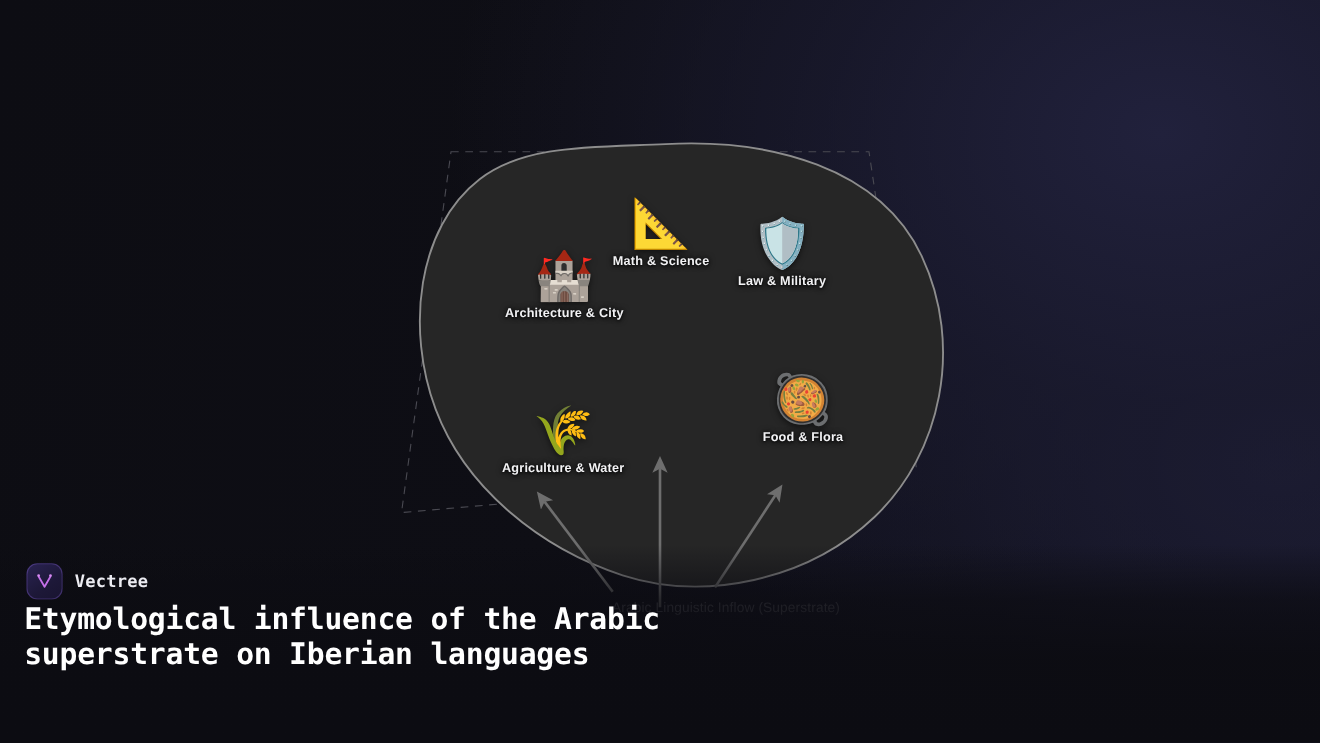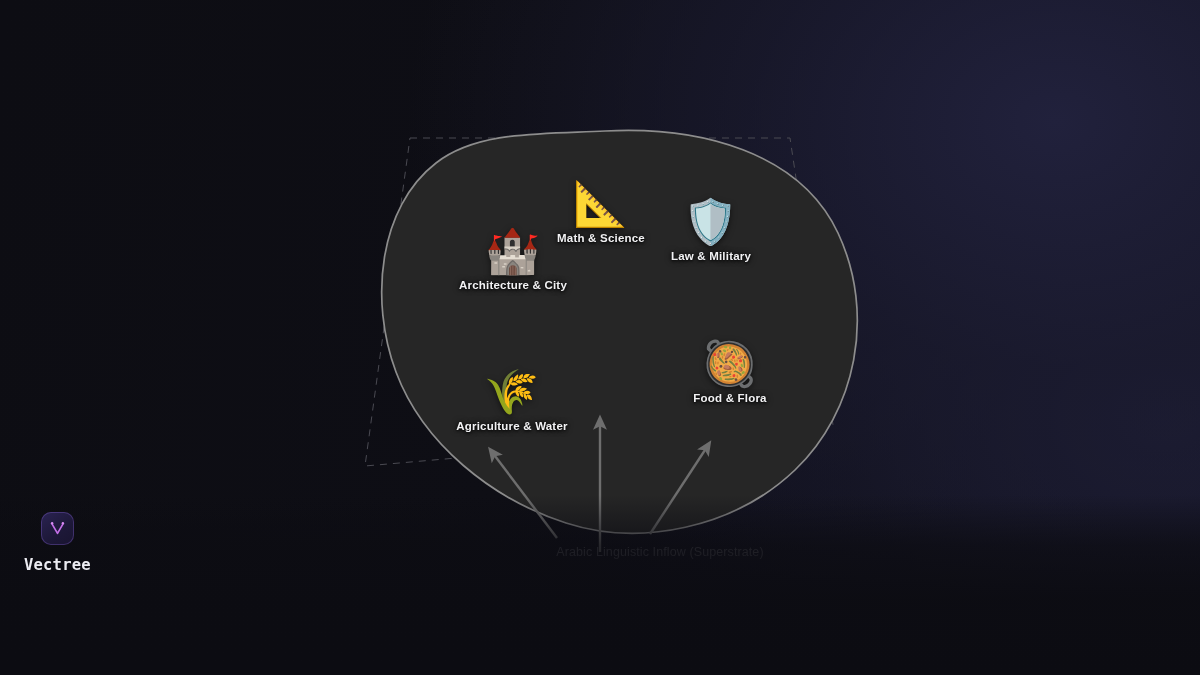--- a/index.html
+++ b/index.html
@@ -68,21 +68,20 @@
     pointer-events: none;
     background: linear-gradient(to bottom, rgba(12,12,18,0) 0%, rgba(12,12,18,0.72) 28%, rgba(12,12,18,0.96) 58%, #0c0c12 100%);
   }
   #brand {
     position: absolute;
     left: 24px;
     top: 512px;
     display: flex;
     align-items: center;
     gap: 11px;
-    flex-direction: column;
   }
   #brand-mark {
     width: 33px;
     height: 33px;
     border-radius: 10px;
     background: linear-gradient(145deg, #2a2352 0%, #1d1838 60%, #191430 100%);
     box-shadow: inset 0 0 0 1px rgba(150,110,235,0.30);
     display: flex;
     align-items: center;
     justify-content: center;
@@ -181,15 +180,16 @@
     <div id="brand-mark">
       <svg width="19" height="19" viewBox="0 0 24 24" aria-hidden="true">
         <path d="M5.2 6.4 L12 18.2 L18.8 6.4" fill="none" stroke="#c46fe8" stroke-width="2.1" stroke-linecap="round" stroke-linejoin="round"></path>
         <circle cx="5.2" cy="5.4" r="1.55" fill="#d78bf2"></circle>
         <circle cx="18.8" cy="5.4" r="1.55" fill="#d78bf2"></circle>
       </svg>
     </div>
     <span id="brand-name">Vectree</span>
   </div>
 
+  <h1 id="page-title">Etymological influence of the Arabic superstrate on Iberian languages</h1>
 
 
 </div>
 
 </body></html>

